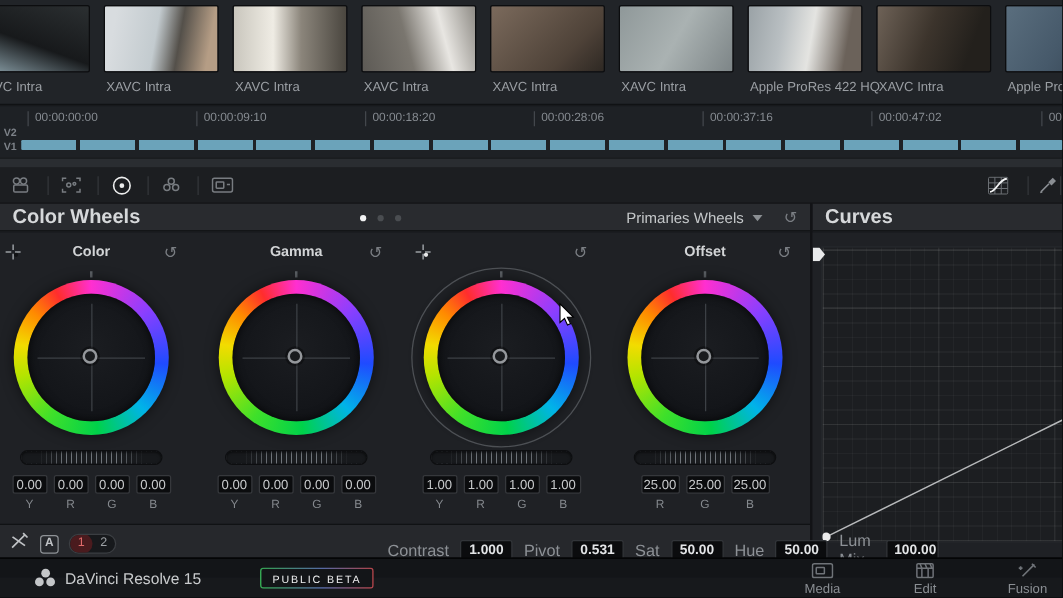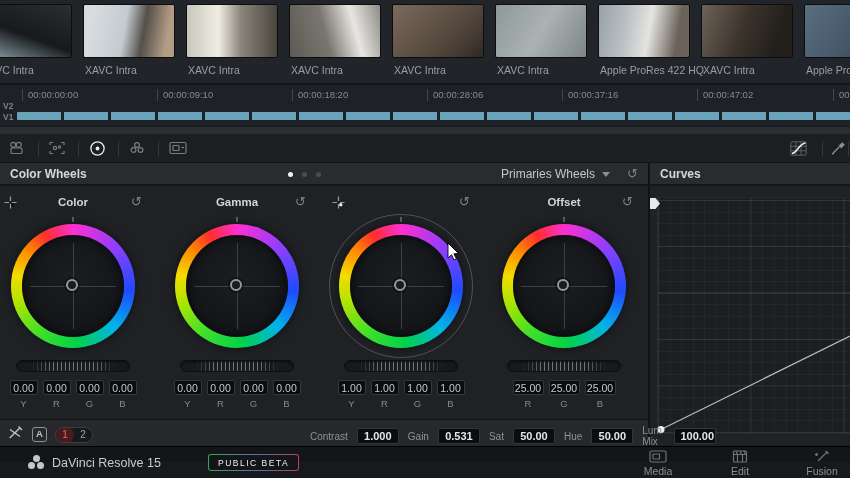--- a/index.html
+++ b/index.html
@@ -31,21 +31,21 @@
   .scroll-strip{position:absolute;left:0;top:126px;width:850px;height:8px;background:#2a2d31;border-top:1px solid #16181b;}
 
   
   .toolbar{position:absolute;left:0;top:134px;width:850px;height:29px;background:#1c1e21;border-bottom:1px solid #121316;}
   .tbi{position:absolute;top:5px;width:20px;height:18px;display:flex;align-items:center;justify-content:center;}
   .tb-div{position:absolute;top:7px;width:1px;height:15px;background:#33363a;}
   .tbi svg{display:block;}
 
   
   .phead{position:absolute;top:163px;height:22px;background:#292b2f;border-bottom:1px solid #131517;}
-  .ptitle{font-size:12px;font-weight:700;color:#d6d8da;line-height:22px;padding-left:10px;}
+  .ptitle{font-size:16px;font-weight:700;color:#d6d8da;line-height:22px;padding-left:10px;}
   .pdot{position:absolute;top:9px;width:5px;height:5px;border-radius:50%;background:#4a4d51;}
   .pdot.on{background:#f2f3f4;}
   .mode{position:absolute;right:38px;top:0;height:22px;display:flex;align-items:center;gap:7px;}
   .mode-label{font-size:12px;color:#c4c7c9;}
   .chev{width:0;height:0;border-left:4px solid transparent;border-right:4px solid transparent;border-top:5px solid #8b8f93;}
   .reset{color:#7a7e83;font-size:13px;line-height:1;}
   .reset::before{content:"\21BA";}
   .hdr-reset{position:absolute;right:10px;top:4px;}
 
   
@@ -89,21 +89,21 @@
            clip-path:polygon(0 8%,55% 8%,100% 50%,55% 92%,0 92%);}
 
   
   .adjust-bar{position:absolute;left:0;top:419px;width:648px;height:27px;background:#26282c;border-top:1px solid #101214;}
   .adj-left{position:absolute;left:8px;top:5px;display:flex;align-items:center;gap:8px;}
   .abtn{width:15px;height:15px;border:1.5px solid #8e9296;border-radius:3px;color:#c0c3c6;font-size:9.5px;font-weight:700;line-height:12px;text-align:center;}
   .pill{display:flex;align-items:center;width:38px;height:16px;border:1px solid #3b3e42;border-radius:9px;background:#17191c;overflow:hidden;}
   .p1{flex:1;height:16px;background:#4a1b1e;color:#e06a6a;font-size:10px;line-height:16px;text-align:center;border-radius:9px;}
   .p2{flex:1;color:#9da1a5;font-size:10px;line-height:16px;text-align:center;}
   .adj-right{position:absolute;left:310px;top:5px;display:flex;align-items:center;gap:9px;}
-  .albl{color:#8d9196;font-size:10px;}
+  .albl{color:#8d9196;font-size:13px;}
   .abox{height:16px;min-width:42px;padding:0 5px;background:#0b0c0e;border:1px solid #323539;border-radius:2px;color:#e3e5e7;font-size:11px;line-height:15px;text-align:center;font-weight:700;}
 
   
   .bottom-bar{position:absolute;left:0;top:446px;width:850px;height:16px;background:#131518;border-top:1px solid #000;}
   .logo{position:absolute;left:28px;top:8px;width:16px;height:15px;}
   .lc{position:absolute;width:7px;height:7px;border-radius:50%;background:#c4c6c8;}
   .app-name{position:absolute;left:52px;top:9px;font-size:12.5px;color:#c9cbcd;}
   .badge{position:absolute;left:208px;top:7px;padding:2.5px 9px;font-size:8.5px;letter-spacing:1.5px;color:#eff0f1;border:1px solid transparent;border-radius:3px;
          background:linear-gradient(#131518,#131518) padding-box,linear-gradient(90deg,#35a852,#5a6fae 55%,#b8454a) border-box;}
   .nav-item{position:absolute;top:3px;width:70px;text-align:center;}
@@ -406,21 +406,21 @@
       </span>
       <span class="abtn">A</span>
       <div class="pill">
         <span class="p1">1</span>
         <span class="p2">2</span>
       </div>
     </div>
     <div class="adj-right">
       <span class="albl">Contrast</span>
       <span class="abox">1.000</span>
-      <span class="albl">Gain</span>
+      <span class="albl">Pivot</span>
       <span class="abox">0.531</span>
       <span class="albl">Sat</span>
       <span class="abox">50.00</span>
       <span class="albl">Hue</span>
       <span class="abox">50.00</span>
       <span class="albl">Lum Mix</span>
       <span class="abox">100.00</span>
     </div>
   </div>
 

